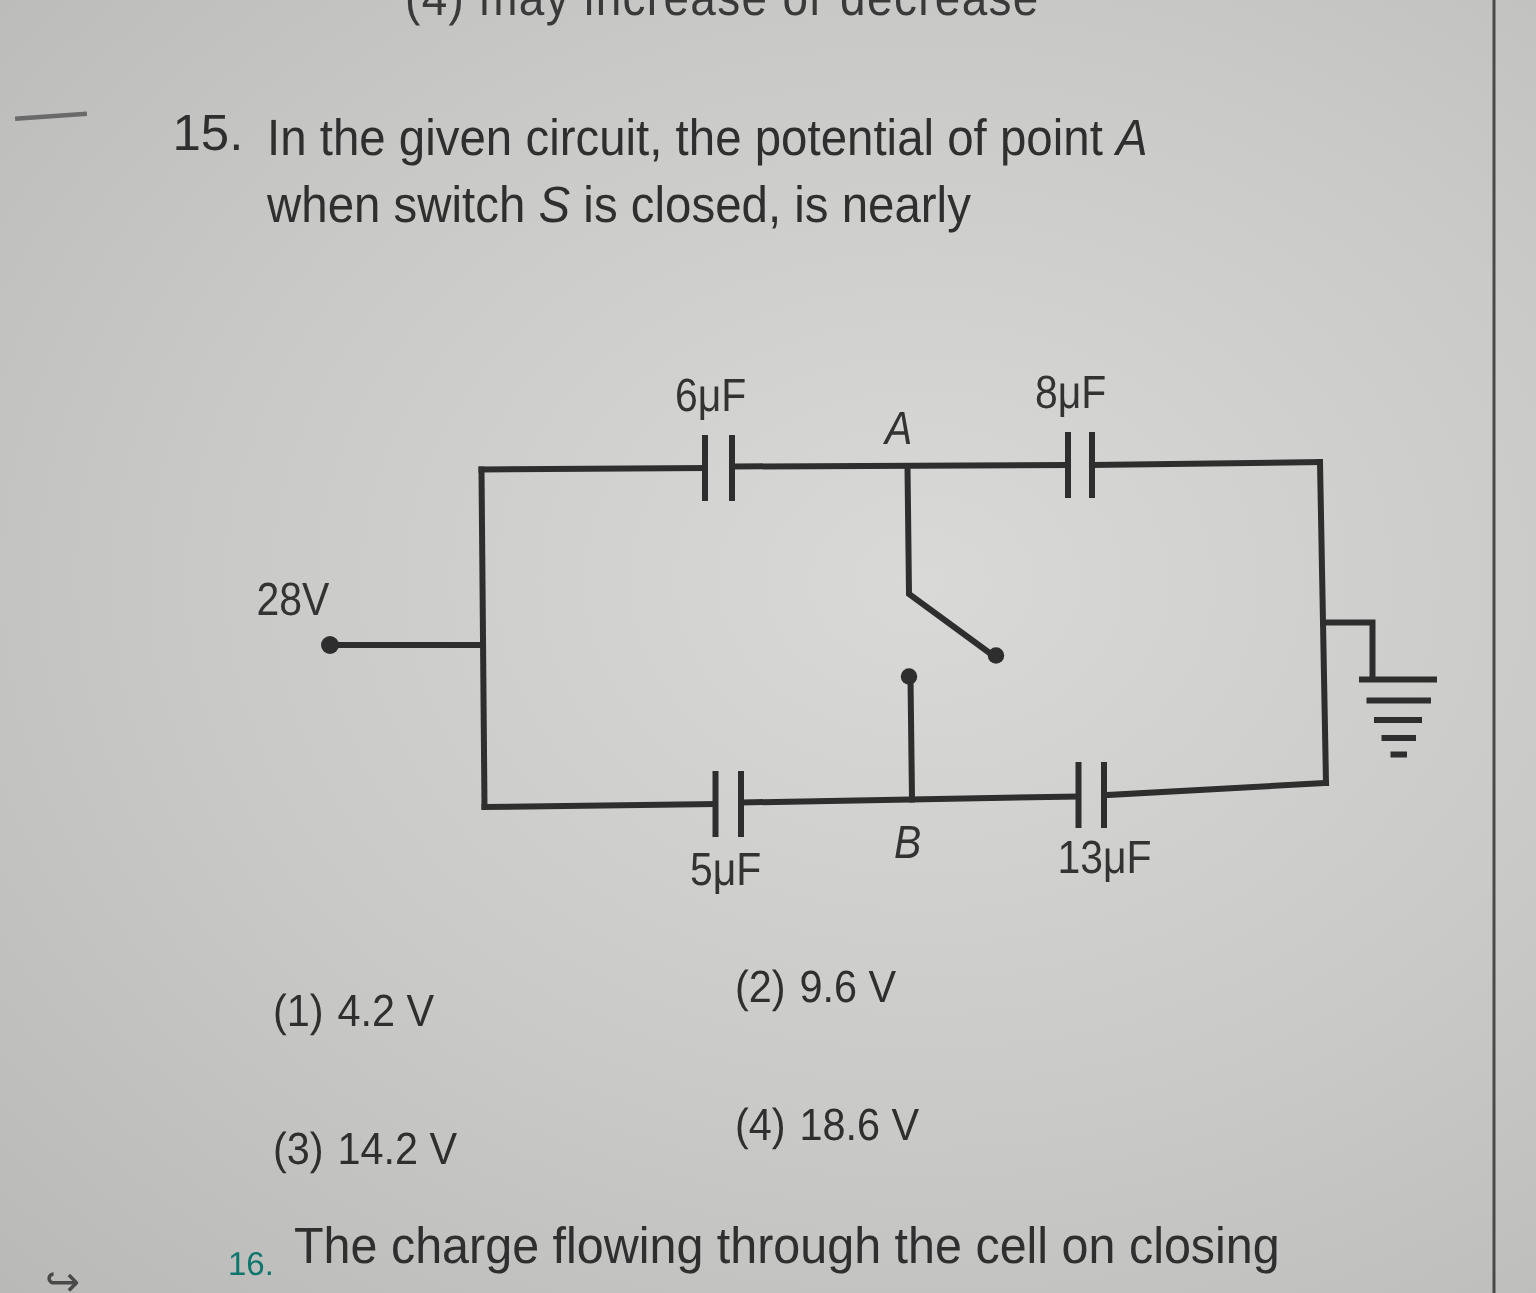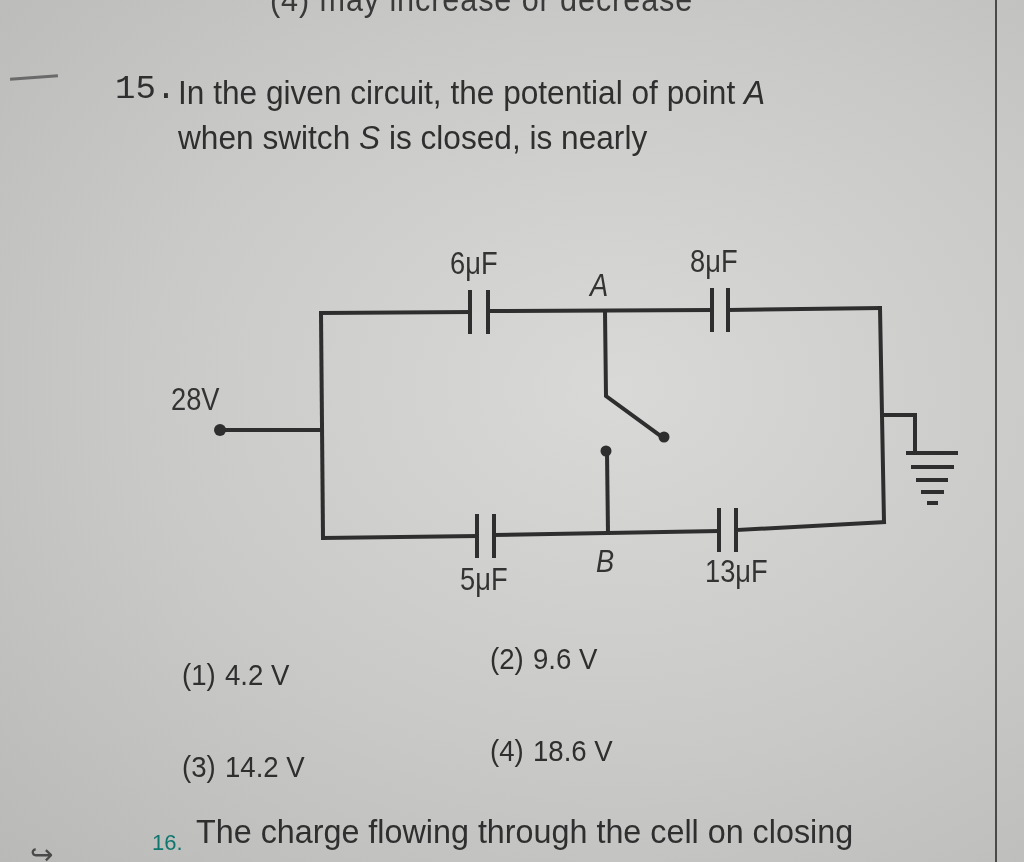--- a/index.html
+++ b/index.html
@@ -14,21 +14,21 @@
   }
   .top-cut {
     position:absolute; left:270px; top:-20px; font-size:34px; color:#3a3a3a;
     letter-spacing:1px; transform:scaleX(0.9); transform-origin:left;
   }
   .q-mark {
     position:absolute; left:10px; top:76px; width:48px; height:3px; background:#6a6a6a;
     transform:rotate(-4deg);
   }
   .q-number {
-    position:absolute; left:115px; top:70px; font-size:34px; color:#2f2f2f;font-family:Liberation Mono, monospace;
+    position:absolute; left:115px; top:70px; font-size:34px; color:#2f2f2f;
   }
   .q-text {
     position:absolute; left:178px; top:70px; font-size:34px; line-height:45px; color:#2f2f2f;
     width:780px; transform:scaleX(0.93); transform-origin:left;
   }
   .q-text i { font-style:italic; }
   svg.circuit { position:absolute; left:0; top:0; }
   .lbl {
     position:absolute; font-size:31px; color:#333; transform:scaleX(0.88); transform-origin:left;
   }

